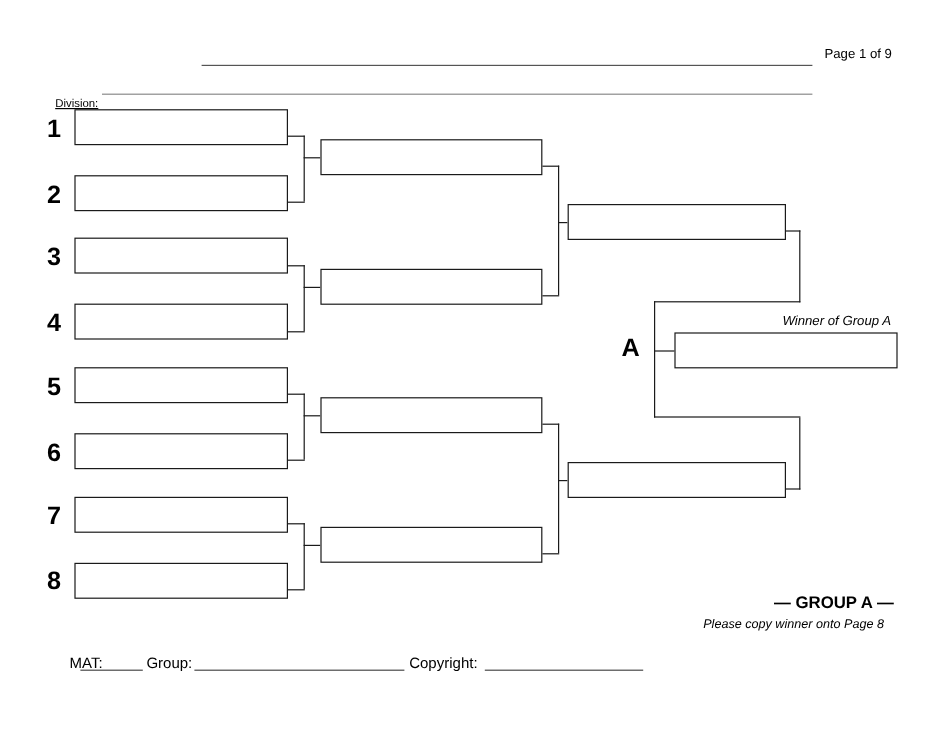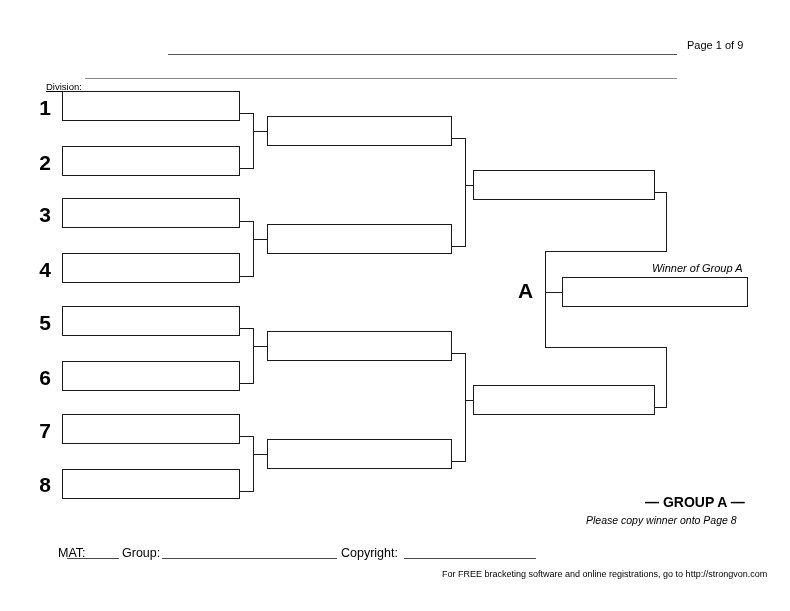--- a/index.html
+++ b/index.html
@@ -238,15 +238,14 @@
 
   <div class="ft-label" style="left:36px; top:546px;margin-left:22px;">MAT:</div>
   <div class="ft-rule" style="left:67px; top:558px; width:52px;"></div>
 
   <div class="ft-label" style="left:122px; top:546px;">Group:</div>
   <div class="ft-rule" style="left:162px; top:558px; width:175px;"></div>
 
   <div class="ft-label" style="left:341px; top:546px;">Copyright:</div>
   <div class="ft-rule" style="left:404px; top:558px; width:132px;"></div>
 
-  <div class="promo">For FREE bracketing software and online registrations, go to http://strongvon.com</div>
 
 </div>
 
 </body></html>

